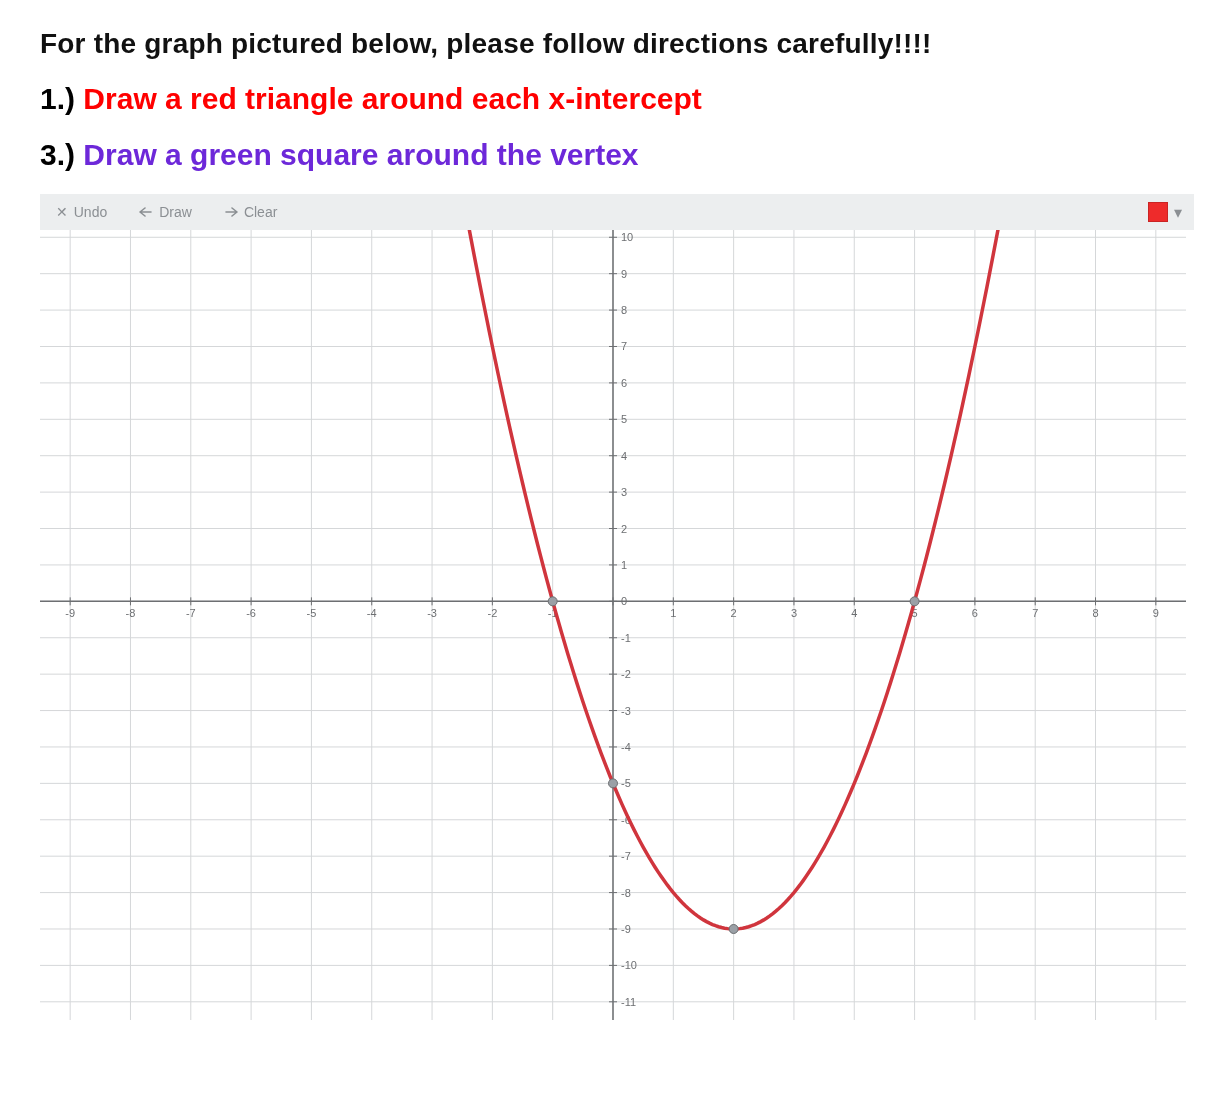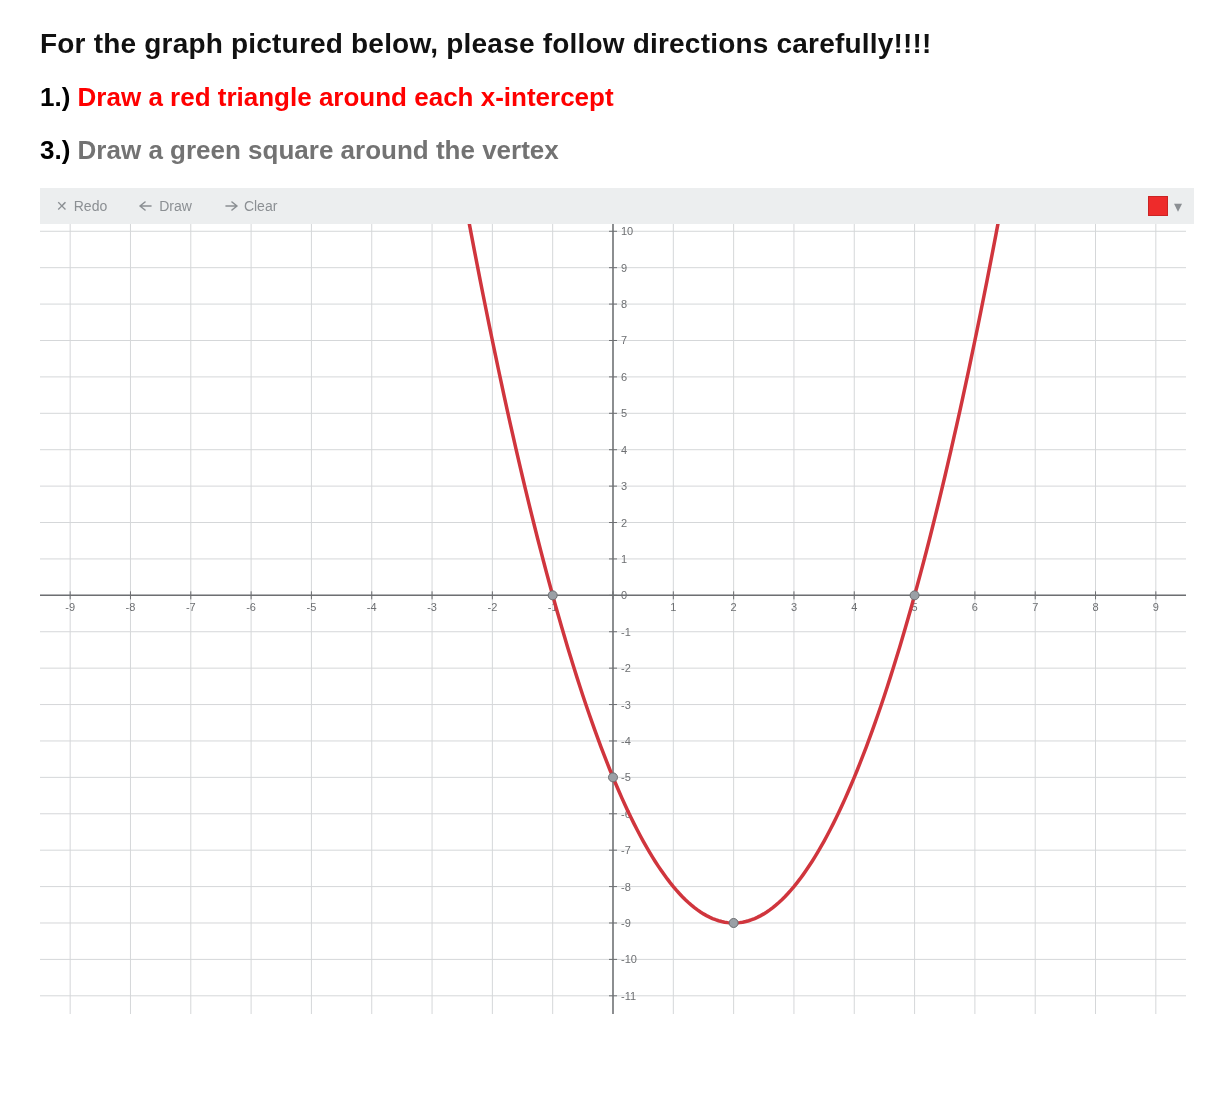--- a/index.html
+++ b/index.html
@@ -1,18 +1,18 @@
 <!DOCTYPE html>
 <html><head>
 <meta charset="utf-8">
 <style>
   html,body{margin:0;padding:0;font-family:Helvetica,Arial,sans-serif;background:#fff;color:#111}
   .page{width:1226px;height:1095px;box-sizing:border-box;padding:28px 32px 0 40px;position:relative}
   .heading{font-weight:700;font-size:28px;margin:0 0 22px 0;letter-spacing:.2px}
-  .inst{font-weight:700;font-size:26px;margin:0 0 22px 0}
+  .inst{font-weight:700;font-size:30px;margin:0 0 22px 0}
   .inst .num{color:#000}
   .toolbar{display:flex;align-items:center;background:#eceeef;height:36px;margin-top:14px;position:relative}
   .tbtn{display:flex;align-items:center;gap:6px;color:#8b8f93;font-size:14px;padding:0 16px;cursor:pointer;user-select:none}
   .tbtn svg, .tbtn .glyph{flex:none}
   .tspacer{flex:1}
   .swatch-wrap{display:flex;align-items:center;gap:6px;padding:0 12px 0 6px}
   .swatch{width:18px;height:18px;background:#ee2b2b;border:1px solid rgba(0,0,0,.15)}
   .caret{color:#8b8f93}
   .chart-area{position:relative;width:1146px;height:790px;overflow:hidden}
   svg{display:block}
@@ -20,27 +20,27 @@
 </head>
 <body>
 <div class="page">
 
 <h1 class="heading">For the graph pictured below, please follow directions carefully!!!!</h1>
 
 <p class="inst">
   <span class="num">1.) </span><span style="color:#ff0000">Draw a red triangle around each x-intercept</span>
 </p>
 <p class="inst">
-  <span class="num">3.) </span><span style="color:#737373">Draw a green square around the vertex</span>
+  <span class="num">3.) </span><span style="color:#6d28d9">Draw a green square around the vertex</span>
 </p>
 
 <div class="toolbar">
   <div class="tbtn">
     <span class="glyph">✕</span>
-    <span>Redo</span>
+    <span>Undo</span>
   </div>
   <div class="tbtn">
     <svg width="14" height="12" viewBox="0 0 14 12">
           <path d="M6 2 L1 6 L6 10 M1 6 H12" stroke="#8b8f93" stroke-width="1.6" fill="none" stroke-linecap="round" stroke-linejoin="round"></path>
         </svg>
     <span>Draw</span>
   </div>
   <div class="tbtn">
     <svg width="14" height="12" viewBox="0 0 14 12">
           <path d="M8 2 L13 6 L8 10 M13 6 H2" stroke="#8b8f93" stroke-width="1.6" fill="none" stroke-linecap="round" stroke-linejoin="round"></path>

